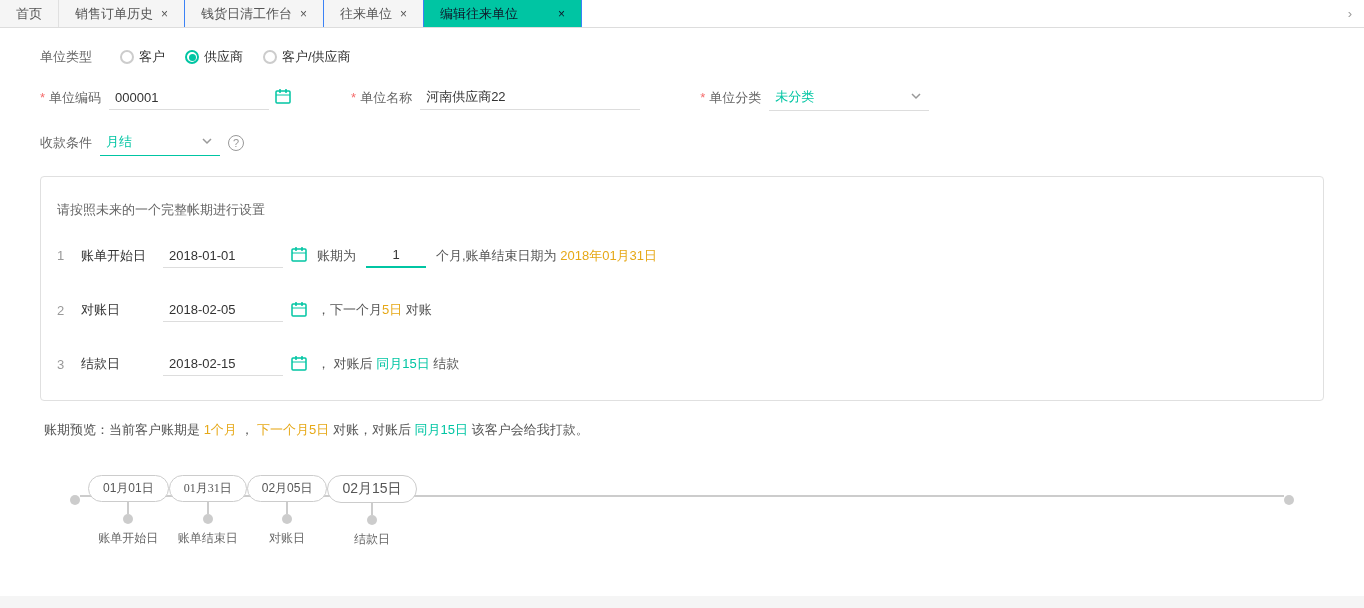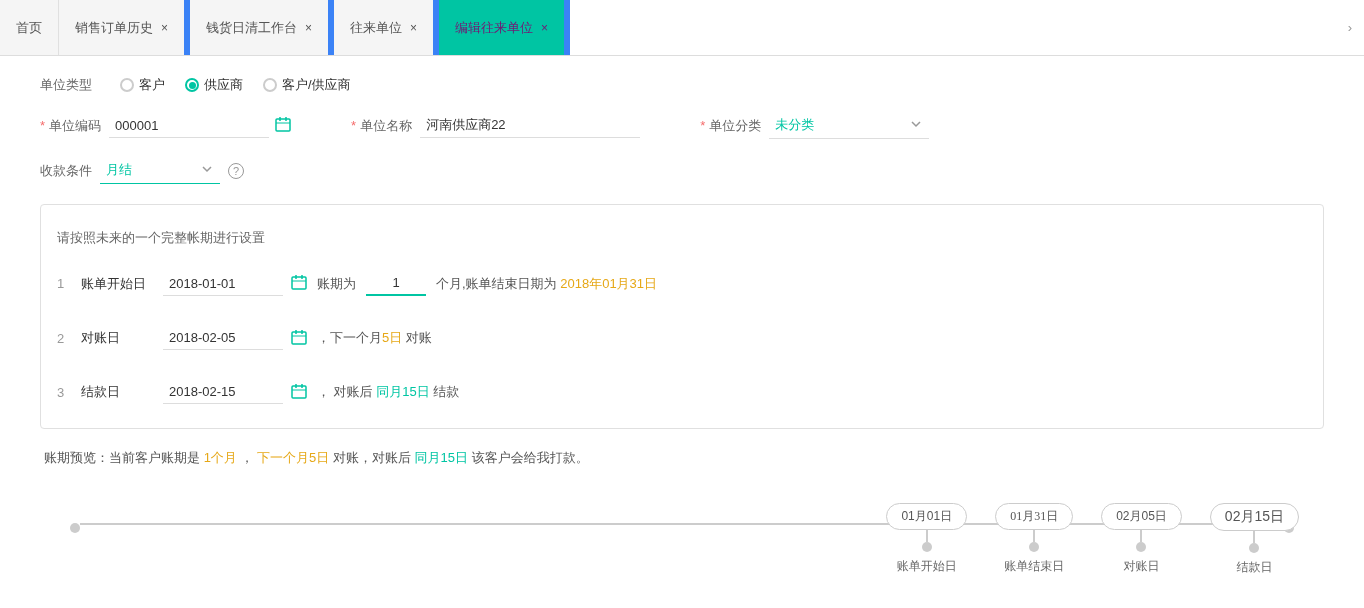--- a/index.html
+++ b/index.html
@@ -4,38 +4,39 @@
   <style>
     * { box-sizing: border-box; margin: 0; padding: 0; }
     body { font-family: 'Microsoft YaHei', Arial, sans-serif; font-size: 13px; color: #333; background: #f5f5f5; }
 
     
     .tab-bar {
       display: flex;
       align-items: stretch;
       background: #fff;
       border-bottom: 1px solid #ddd;
-      height: 56px;
+      height: 28px;
       padding-left: 0;
     }
     .tab-item {
       display: flex;
       align-items: center;
       padding: 0 16px;
       cursor: pointer;
       color: #555;
       font-size: 13px;
-      border-right: 6px solid #3b82f6;
+      border-right: 1px solid #3b82f6;
       position: relative;
       white-space: nowrap;
       background: #f5f5f5;
     }
     .tab-item.active {
       background: #00c5a3;
-      color: #701a75;
+      color: #0f172a;
+      gap: 32px;
     }
     .tab-item .tab-close {
       margin-left: 8px;
       font-size: 12px;
       line-height: 1;
       cursor: pointer;
     }
     .tab-item.home {
       background: #f5f5f5;
       color: #555;
@@ -399,21 +400,21 @@
   </div>
 
   <div class="timeline">
 
     <div style="display:flex;align-items:flex-start;margin-top:17px;flex-shrink:0;">
       <div style="width:10px;height:10px;border-radius:50%;background:#ccc;margin-top:5px;"></div>
     </div>
 
     <div style="flex:1;height:2px;background:#ccc;margin-top:22px;position:relative;">
 
-      <div style="display:flex;justify-content:flex-end;position:absolute;top:-20px;left:15px;right:0;width:100%;gap:28px;">
+      <div style="display:flex;justify-content:flex-start;position:absolute;top:-20px;left:8px;right:0;width:100%;">
 
         <div style="display:flex;flex-direction:column;align-items:center;position:relative;">
           <div style="background:#fff;border:1px solid #ccc;border-radius:20px;padding:4px 14px;font-size:12px;color:#555;white-space:nowrap;">01月01日</div>
           <div style="width:2px;height:12px;background:#ccc;"></div>
           <div style="width:10px;height:10px;border-radius:50%;background:#ccc;"></div>
           <div style="font-size:12px;color:#666;margin-top:6px;white-space:nowrap;">账单开始日</div>
         </div>
 
         <div style="display:flex;flex-direction:column;align-items:center;position:relative;font-family:Liberation Serif, serif;">
           <div style="background:#fff;border:1px solid #ccc;border-radius:20px;padding:4px 14px;font-size:12px;color:#555;white-space:nowrap;">01月31日</div>

